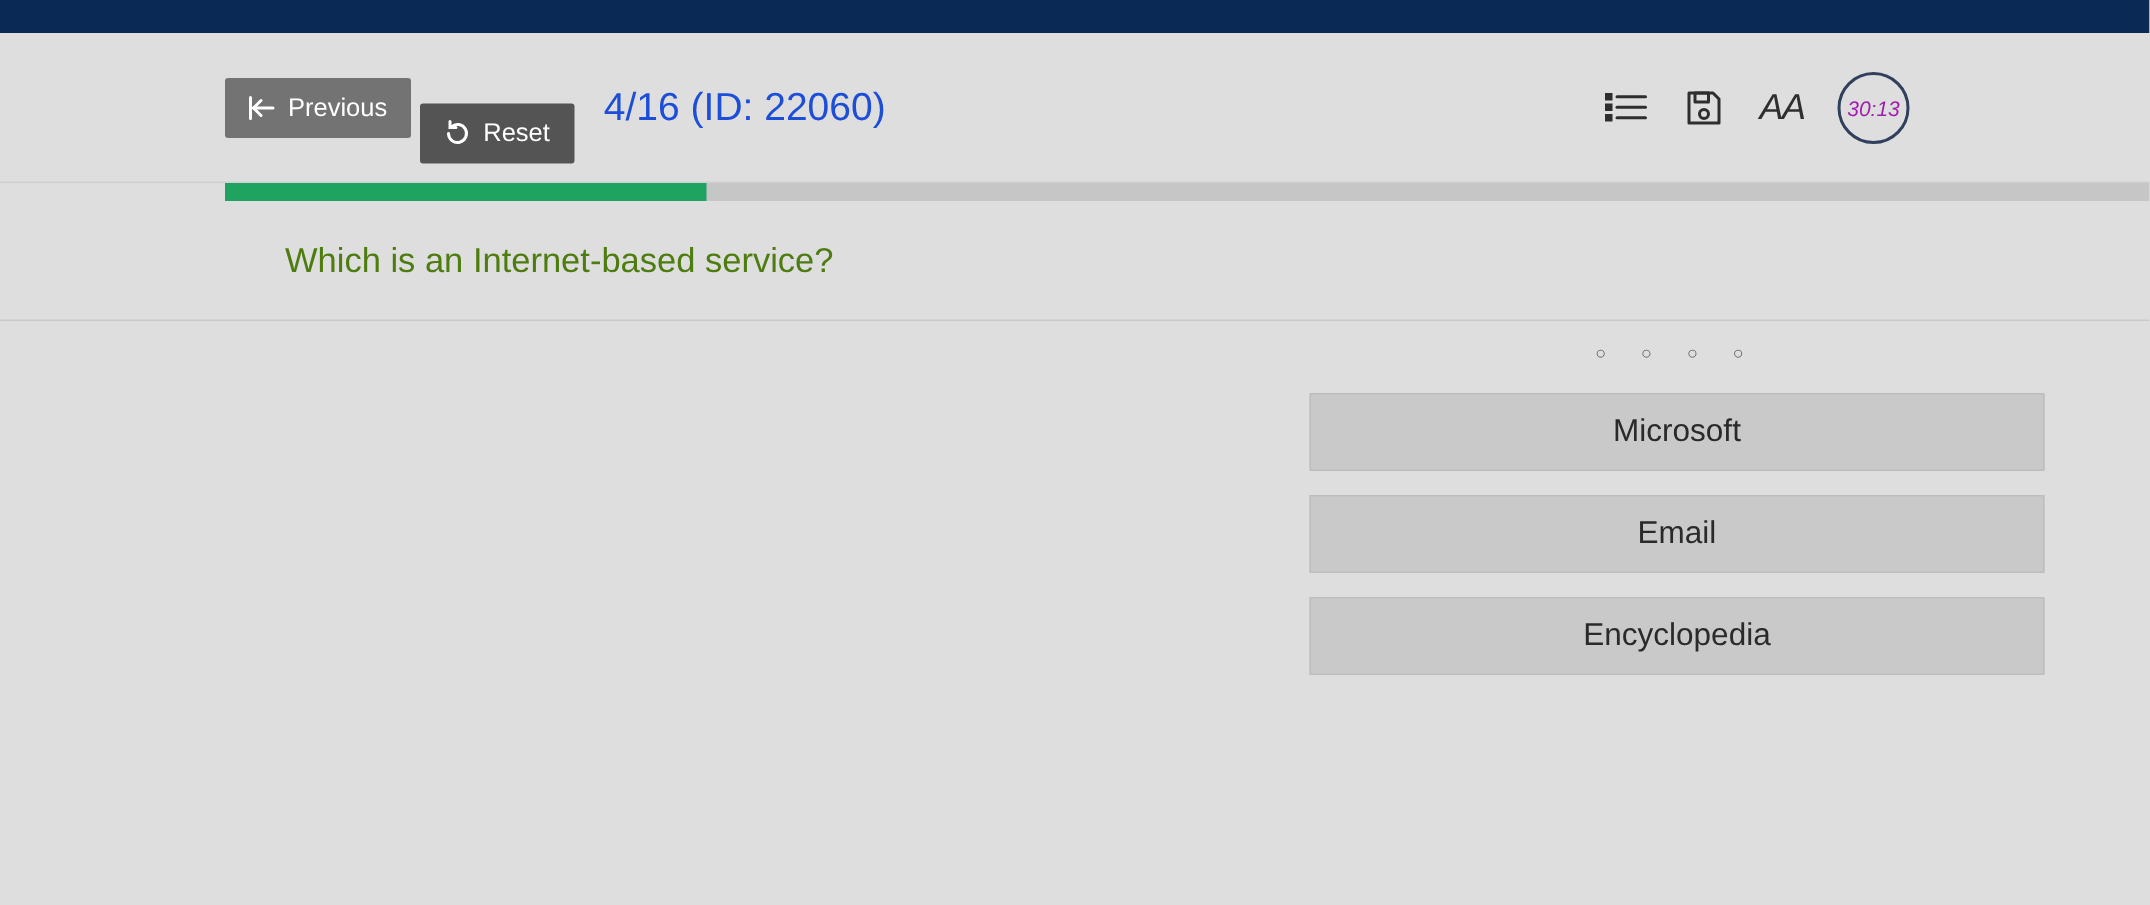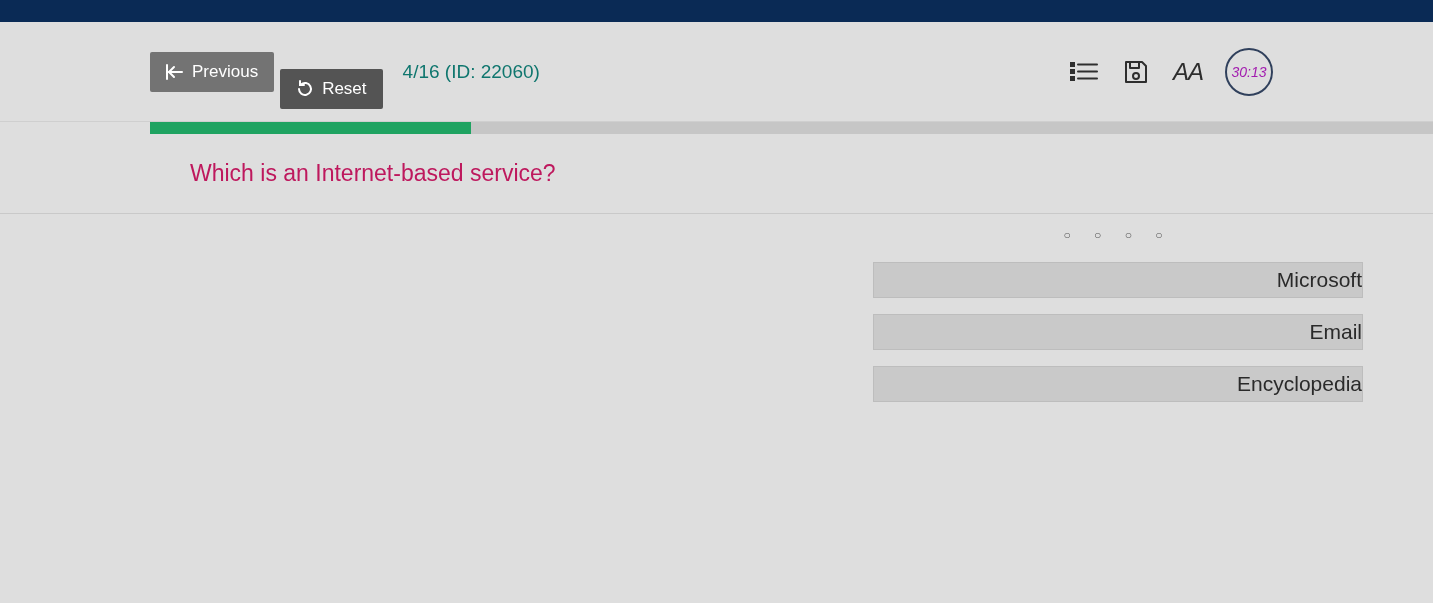--- a/index.html
+++ b/index.html
@@ -34,23 +34,23 @@
       padding: 0 16px;
       border: none;
       border-radius: 2px;
       font-size: 17px;
       cursor: pointer;
       color: #fff;
     }
     .btn-prev { background: #737373; }
     .btn-reset { background: #545454; margin-top: 35px; }
     .question-counter {
-      font-size: 19px;
+      font-size: 26px;
       padding-left: 14px;
-      color: #0f766e;
+      color: #1d4ed8;
     }
     .toolbar-right {
       margin-left: auto;
       display: flex;
       align-items: center;
       gap: 22px;
       padding-right: 10px;
       font-style: italic;
     }
     .tool-icon {
@@ -88,21 +88,21 @@
     }
     .progress-fill {
       height: 100%;
       background: #1fa361;
     }
     
     .question-row {
       padding: 26px 0 26px 190px;
       border-bottom: 1px solid #c9c9c9;
       font-size: 23px;
-      color: #be185d;
+      color: #4d7c0f;
     }
     
     .answers-wrap {
       display: flex;
     }
     .answers-left {
       flex: 1;
     }
     .answers-right {
       width: 560px;
@@ -112,25 +112,25 @@
       text-align: center;
       letter-spacing: 10px;
       font-size: 12px;
       color: #555;
       padding: 4px 0 20px;
     }
     .answer-option {
       width: 100%;
       background: #c9c9c9;
       border: 1px solid #bdbdbd;
-      height: 36px;
+      height: 52px;
       margin-bottom: 16px;
       display: flex;
       align-items: center;
-      justify-content: flex-end;
+      justify-content: center;
       font-size: 21px;
       color: #2a2a2a;
       cursor: pointer;
     }
     svg { display: block; }
   </style>
 </head>
 <body>
 
 <div class="top-strip"></div>

